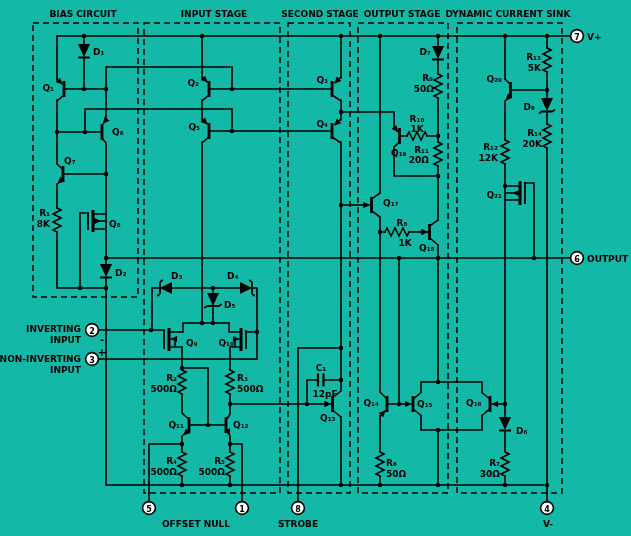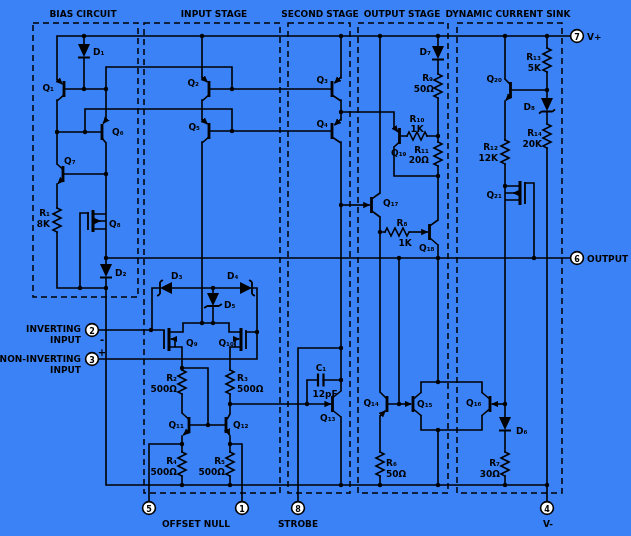--- a/index.html
+++ b/index.html
@@ -1,16 +1,16 @@
 <!DOCTYPE html>
 <html><head>
 <meta charset="utf-8">
 <style>
   html,body{margin:0;padding:0;background:#fff;}
-  .stage{position:relative;width:631px;height:536px;background:#3b82f6;overflow:hidden;}
+  .stage{position:relative;width:631px;height:536px;background:#14b8a6;overflow:hidden;}
   svg{display:block;}
   .w path, .w polyline{stroke:#000;stroke-width:1.6;fill:none;stroke-linecap:square;}
   .arr path{stroke:#000;stroke-width:1.6;fill:none;marker-end:url(#ah);}
   .bars path{stroke:#000;stroke-width:2.8;fill:none;stroke-linecap:butt;}
   .chan path{stroke:#000;stroke-width:3;fill:none;}
   .gate path{stroke:#000;stroke-width:1.8;fill:none;}
   .dash rect{stroke:#000;stroke-width:1.5;fill:none;stroke-dasharray:6 4;}
   .dt circle{fill:#000;stroke:none;}
   .tri polygon{fill:#000;stroke:none;}
   .dbar path{stroke:#000;stroke-width:1.8;fill:none;}

